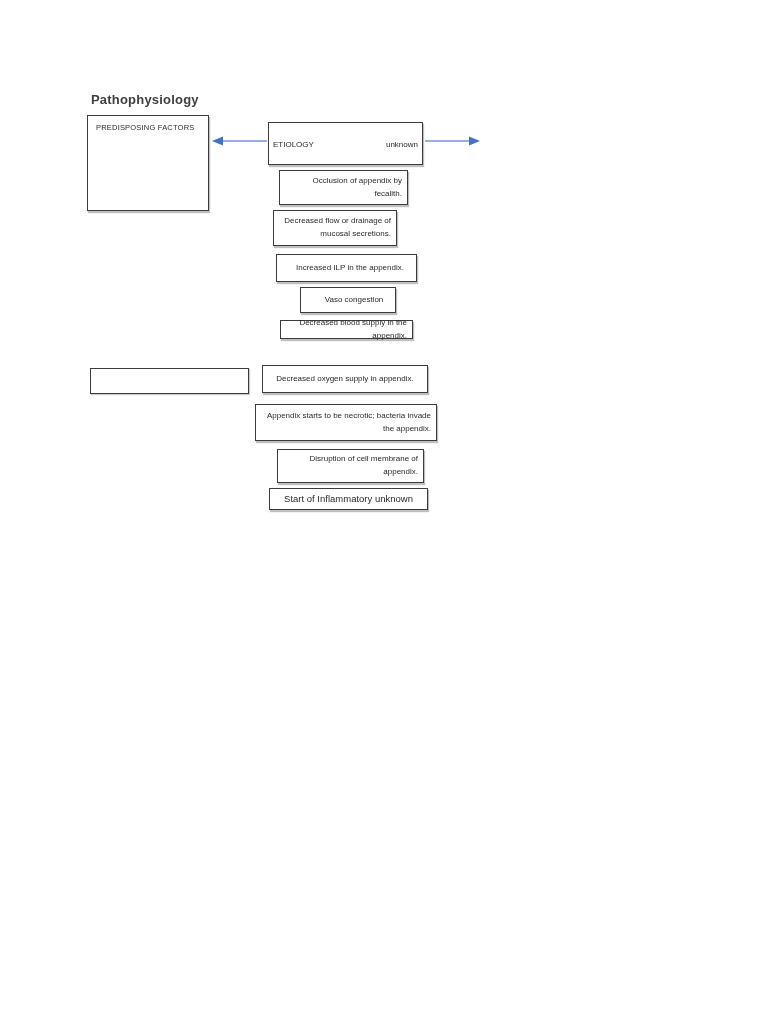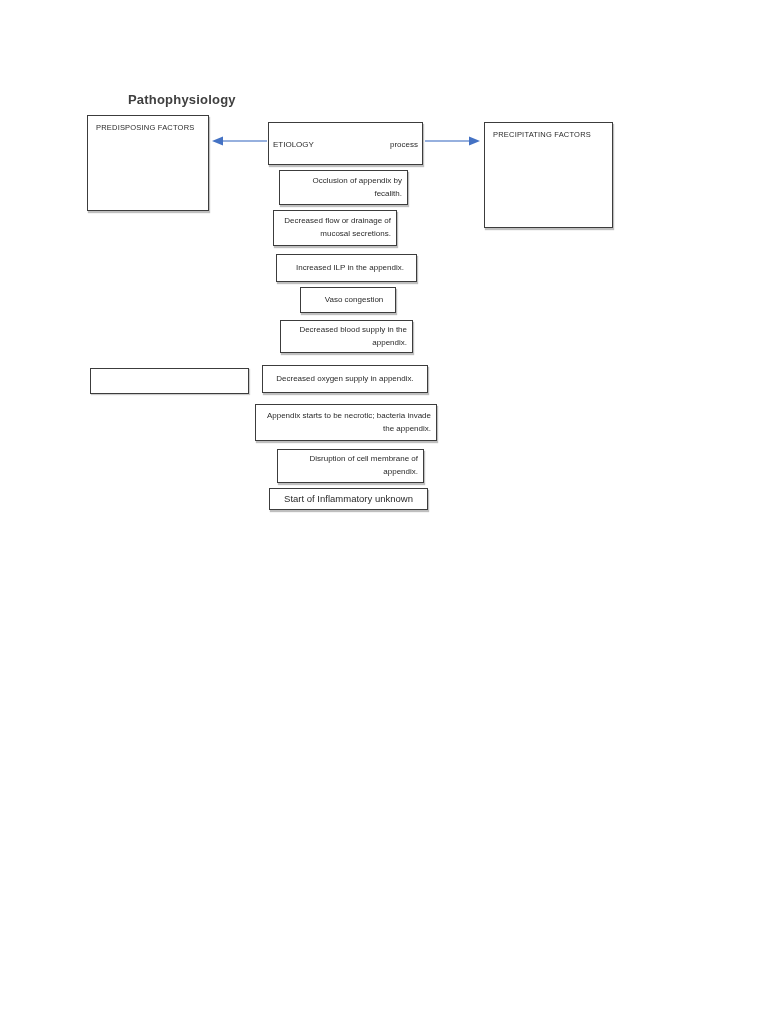--- a/index.html
+++ b/index.html
@@ -16,21 +16,20 @@
     overflow: hidden;
   }
   .page-title {
     position: absolute;
     left: 91px;
     top: 92px;
     font-size: 13px;
     font-weight: 600;
     color: #3f3f3f;
     letter-spacing: 0.2px;
-    margin-left: 37px;
   }
   .box {
     position: absolute;
     box-sizing: border-box;
     background: #ffffff;
     border: 1.5px solid #3c3c3c;
     box-shadow: 1px 2px 1px rgba(0,0,0,0.25);
     color: #2a2a2a;
   }
   .factor-box {
@@ -51,21 +50,21 @@
     display: flex; align-items: center; justify-content: center;
     text-align: right;
     font-size: 8px;
     line-height: 1.6;
     padding: 2px 5px;
   }
   .c0 { left: 279px; top: 170px; width: 129px; height: 35px; }
   .c1 { left: 273px; top: 210px; width: 124px; height: 36px; }
   .c2 { left: 276px; top: 254px; width: 141px; height: 28px; padding-left: 12px; }
   .c3 { left: 300px; top: 287px; width: 96px;  height: 26px; padding-left: 17px; }
-  .c4 { left: 280px; top: 320px; width: 133px; height: 33px; }
+  .c4 { left: 280px; top: 320px; width: 133px; height: 19px; }
   .c5 { left: 262px; top: 365px; width: 166px; height: 28px; }
   .c6 { left: 255px; top: 404px; width: 182px; height: 37px; }
   .c7 { left: 277px; top: 449px; width: 147px; height: 34px; }
   .c8 { left: 269px; top: 488px; width: 159px; height: 22px; font-size: 9.5px; }
   .empty-box {
     left: 90px; top: 368px; width: 159px; height: 26px;
     border-width: 1px;
     box-shadow: 1px 1px 1px rgba(0,0,0,0.2);
   }
   .arrow-svg { position: absolute; width: 58px; height: 12px; }
@@ -83,31 +82,28 @@
     <span>PREDISPOSING FACTORS</span>
   </div>
 
   <svg class="arrow-svg arrow-left" viewBox="0 0 58 12">
     <line x1="56" y1="6" x2="10" y2="6" stroke-width="1.6" opacity="0.75" stroke="#4472c4"></line>
     <polygon points="1,6 12,1.5 12,10.5" fill="#4472c4"></polygon>
   </svg>
 
   <div class="box box-etiology">
     <span>ETIOLOGY</span>
-    <span>process</span>
+    <span>unknown</span>
   </div>
 
   <svg class="arrow-svg arrow-right" viewBox="0 0 58 12">
     <line x1="2" y1="6" x2="48" y2="6" stroke-width="1.6" opacity="0.75" stroke="#4472c4"></line>
     <polygon points="57,6 46,1.5 46,10.5" fill="#4472c4"></polygon>
   </svg>
 
-  <div class="box factor-box box-precipitating">
-    <span>PRECIPITATING FACTORS</span>
-  </div>
 
   <div class="box chain-box c0">Occlusion of appendix by fecalith.</div>
 
   <div class="box chain-box c1">Decreased flow or drainage of mucosal secretions.</div>
 
   <div class="box chain-box c2">Increased ILP in the appendix.</div>
 
   <div class="box chain-box c3">Vaso congestion</div>
 
   <div class="box chain-box c4">Decreased blood supply in the appendix.</div>

